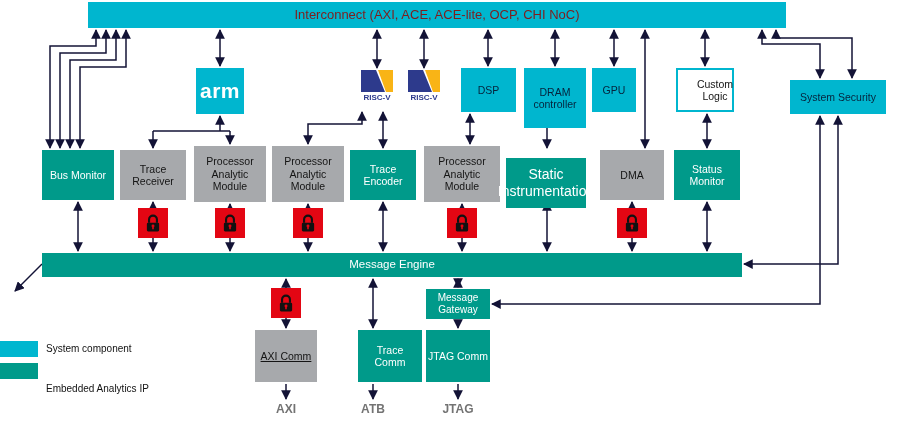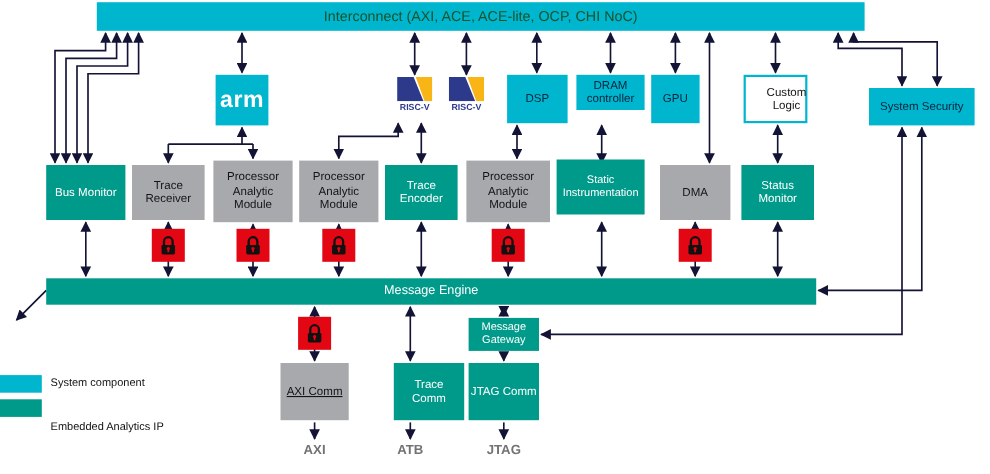--- a/index.html
+++ b/index.html
@@ -6,21 +6,21 @@
   #stage{position:relative;width:900px;height:431px;background:#fff;overflow:hidden;}
   #wires{position:absolute;left:0;top:0;z-index:1;}
   .wire{fill:none;stroke:var(--line);stroke-width:1.5;}
   .wirehead{fill:var(--line);}
   .node{position:absolute;display:flex;align-items:center;justify-content:center;text-align:center;
         box-sizing:border-box;font-size:10.5px;line-height:1.18;padding:2px;z-index:2;}
   .cyan{background:var(--cyan);color:#05233c;}
   .teal{background:var(--teal);color:#ffffff;}
   .gray{background:var(--gray);color:#141414;}
   .outline{background:#ffffff;border:2px solid var(--cyan);color:#141414;}
-  .bar{font-size:13px;font-weight:500;color:#14532d;}
+  .bar{font-size:13px;font-weight:500;color:#7f1d1d;}
   .arm{color:#ffffff;font-weight:bold;font-size:21px;letter-spacing:.5px;}
   .lock{position:absolute;width:30px;height:30px;background:var(--red);display:flex;
         align-items:center;justify-content:center;z-index:3;}
   .shackle{fill:none;stroke:var(--lock_glyph);stroke-width:2.4;}
   .lockbody{fill:var(--lock_glyph);}
   .keyhole{fill:var(--red);}
   .riscv{position:absolute;z-index:2;width:44px;display:flex;flex-direction:column;align-items:center;}
   .riscv-cap{font-size:8px;font-weight:bold;color:#2d3a8c;margin-top:1px;}
   .portlabel{position:absolute;font-size:12px;font-weight:bold;color:#737373;text-align:center;z-index:2;}
   .legend-swatch{position:absolute;width:38px;height:16px;z-index:2;}
@@ -109,32 +109,32 @@
   </div>
   <div class="riscv" style="left:402px;top:70px;">
     <svg width="32" height="22" viewBox="0 0 32 22">
       <polygon points="17,0 32,0 32,22 25,22" fill="#f9b416"></polygon>
       <polygon points="0,0 15,0 24,22 0,22" fill="#2d3a8c"></polygon>
     </svg>
     <span class="riscv-cap">RISC-V</span>
   </div>
 
   <div class="node cyan" style="left:461px;top:68px;width:55px;height:44px;">DSP</div>
-  <div class="node cyan" style="left:524px;top:68px;width:62px;height:32px;">DRAM controller</div>
+  <div class="node cyan" style="left:524px;top:68px;width:62px;height:60px;">DRAM controller</div>
   <div class="node cyan" style="left:592px;top:68px;width:44px;height:44px;">GPU</div>
   <div class="node outline" style="left:676px;top:68px;width:58px;height:44px;padding-left:22px;">Custom Logic</div>
   <div class="node cyan" style="left:790px;top:80px;width:96px;height:34px;">System Security</div>
 
   <div class="node teal" style="left:42px;top:150px;width:72px;height:50px;">Bus Monitor</div>
   <div class="node gray" style="left:120px;top:150px;width:66px;height:50px;">Trace Receiver</div>
   <div class="node gray" style="left:194px;top:146px;width:72px;height:56px;">Processor Analytic Module</div>
   <div class="node gray" style="left:272px;top:146px;width:72px;height:56px;">Processor Analytic Module</div>
   <div class="node teal" style="left:350px;top:150px;width:66px;height:50px;">Trace Encoder</div>
   <div class="node gray" style="left:424px;top:146px;width:76px;height:56px;">Processor Analytic Module</div>
-  <div class="node teal" style="left:506px;top:145px;width:80px;height:50px;font-size:10px;">Static Instrumentation</div>
+  <div class="node teal" style="left:506px;top:158px;width:80px;height:50px;font-size:14px;">Static Instrumentation</div>
   <div class="node gray" style="left:600px;top:150px;width:64px;height:50px;">DMA</div>
   <div class="node teal" style="left:674px;top:150px;width:66px;height:50px;">Status Monitor</div>
 
   <div class="lock" style="left:138px;top:208px;">
     <svg viewBox="0 0 20 24" width="18" height="21">
         <path class="shackle" d="M5.5,11 V7.5 a4.5,4.5 0 0 1 9,0 V11"></path>
         <rect class="lockbody" x="3" y="11" width="14" height="10" rx="1.5"></rect>
         <circle class="keyhole" cx="10" cy="14.8" r="1.7"></circle>
         <rect class="keyhole" x="9.1" y="15" width="1.8" height="3.6"></rect>
       </svg>

